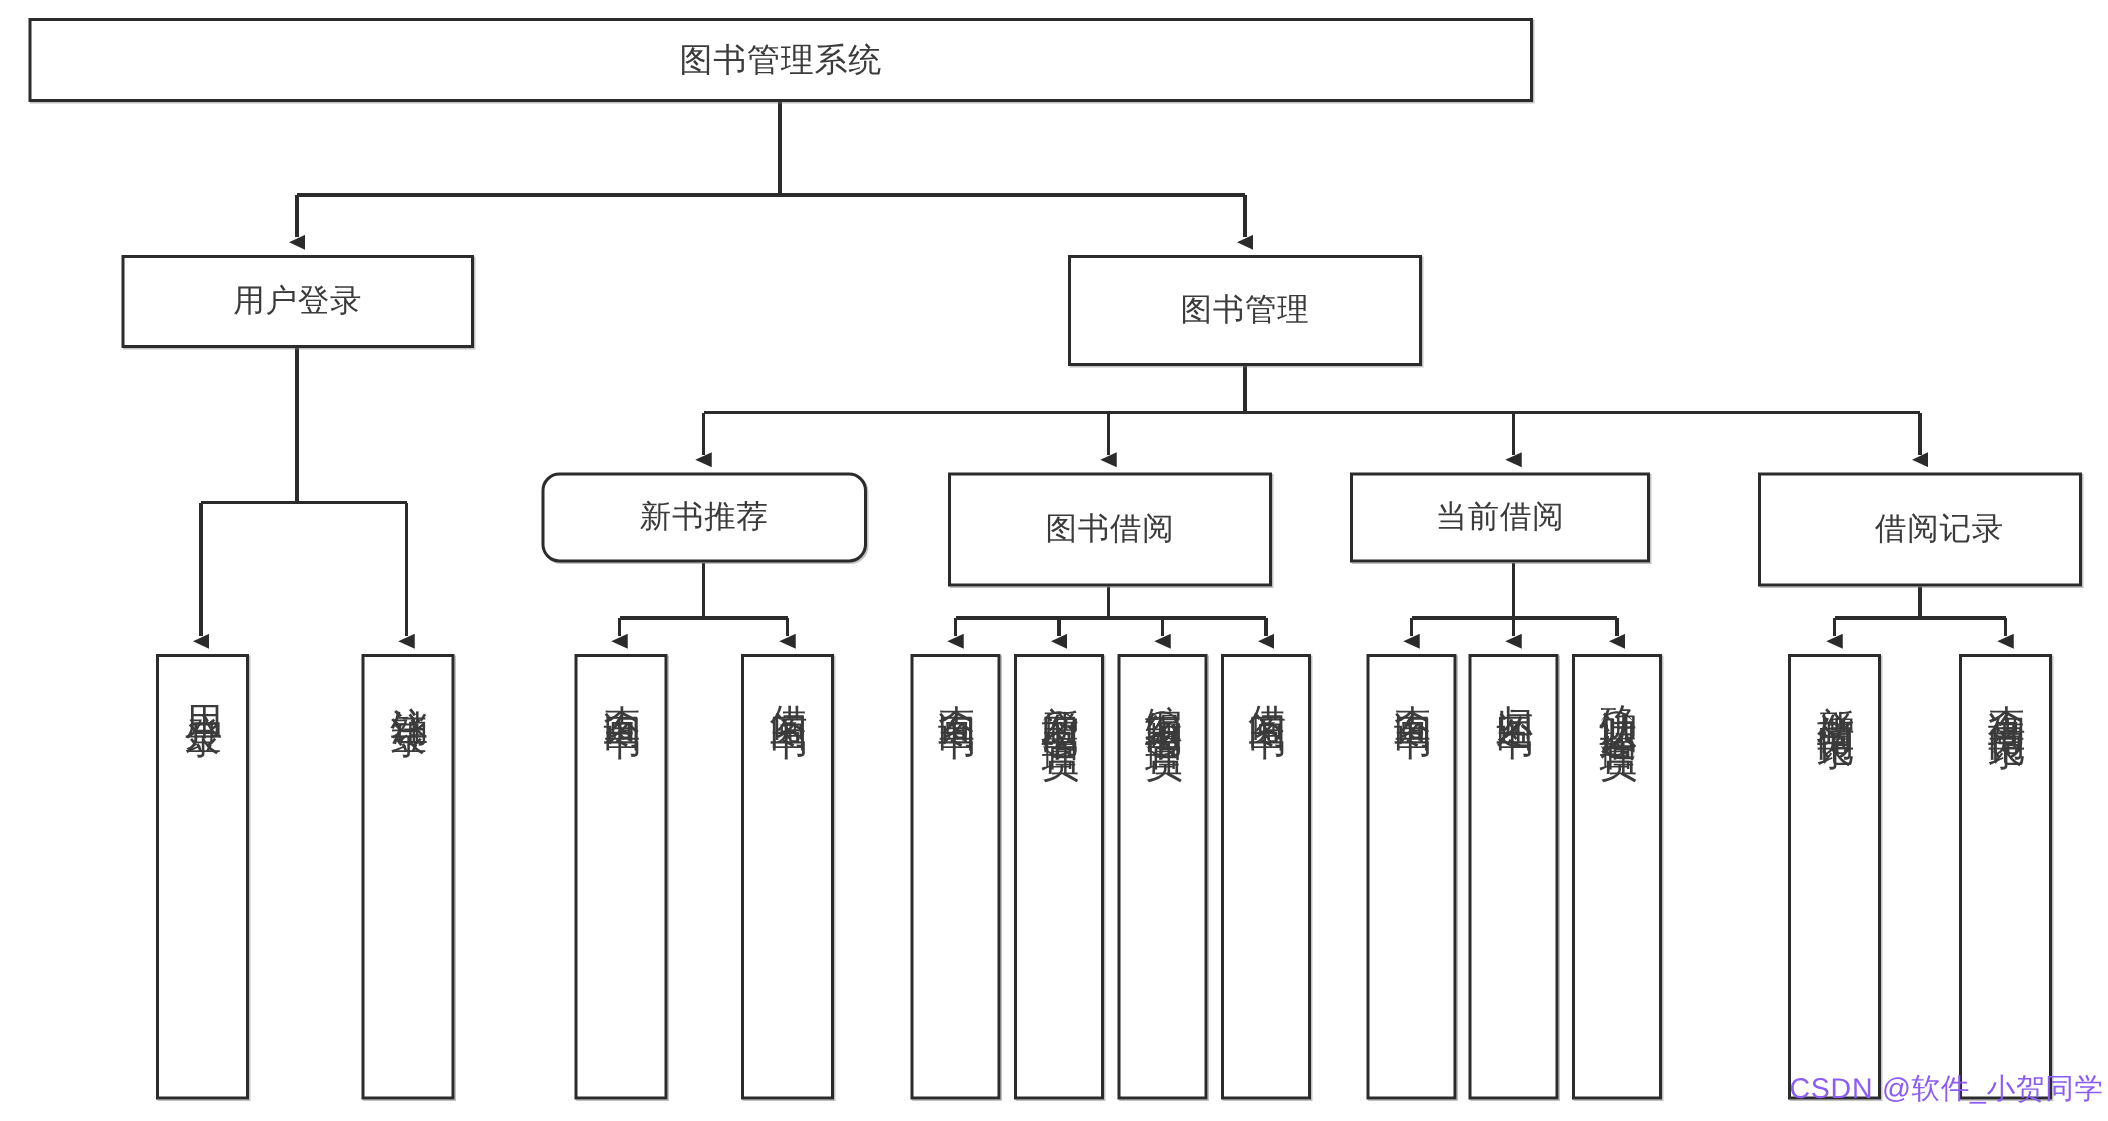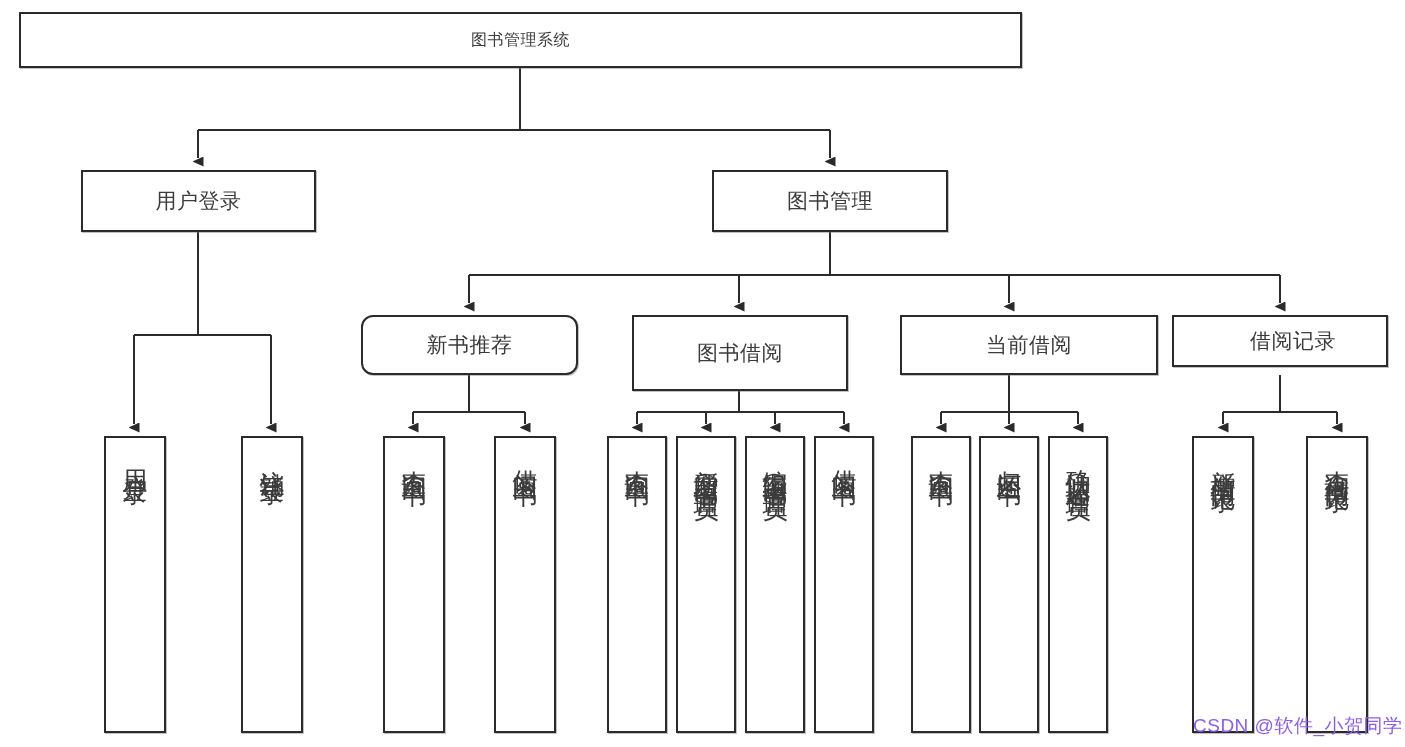--- a/index.html
+++ b/index.html
@@ -19,21 +19,21 @@
     box-shadow:1px 1px 0 rgba(120,120,120,.45);
     display:flex;align-items:center;justify-content:center;
   }
   .node .label{
     color:#3b3b3b;
     letter-spacing:.5px;
     white-space:nowrap;
     text-align:center;
   }
   .node.horiz .label{font-size:21px;line-height:1.1;}
-  .node.root .label{font-size:16px;}
+  .node.root .label{font-size:22px;}
 
   
   .node.vert{
     align-items:flex-start;
     justify-content:center;
     padding-top:12px;
   }
   .node.vert .label{
     writing-mode:vertical-rl;
     text-orientation:upright;
@@ -108,34 +108,34 @@
     </g>
   </svg>
 
   <div class="node horiz root" style="left:19px;top:12px;width:1003px;height:56px;">
     <span class="label">图书管理系统</span>
   </div>
 
   <div class="node horiz" style="left:81px;top:170px;width:235px;height:62px;">
     <span class="label">用户登录</span>
   </div>
-  <div class="node horiz" style="left:712px;top:170px;width:236px;height:62px;justify-content:center;">
+  <div class="node horiz" style="left:712px;top:170px;width:236px;height:74px;justify-content:center;">
     <span class="label">图书管理</span>
   </div>
 
   <div class="node horiz" style="left:361px;top:315px;width:217px;height:60px;border-radius:12px;">
     <span class="label">新书推荐</span>
   </div>
   <div class="node horiz" style="left:632px;top:315px;width:216px;height:76px;">
     <span class="label">图书借阅</span>
   </div>
-  <div class="node horiz" style="left:900px;top:315px;width:258px;height:60px;">
+  <div class="node horiz" style="left:900px;top:315px;width:200px;height:60px;">
     <span class="label">当前借阅</span>
   </div>
-  <div class="node horiz" style="left:1172px;top:315px;width:216px;height:52px;padding-left:26px;">
+  <div class="node horiz" style="left:1172px;top:315px;width:216px;height:76px;padding-left:26px;">
     <span class="label">借阅记录</span>
   </div>
 
   <div class="node vert" style="left:104px;top:436px;width:62px;height:297px;">
     <span class="label">用户登录</span>
   </div>
   <div class="node vert" style="left:241px;top:436px;width:62px;height:297px;">
     <span class="label">注销登录</span>
   </div>
 

